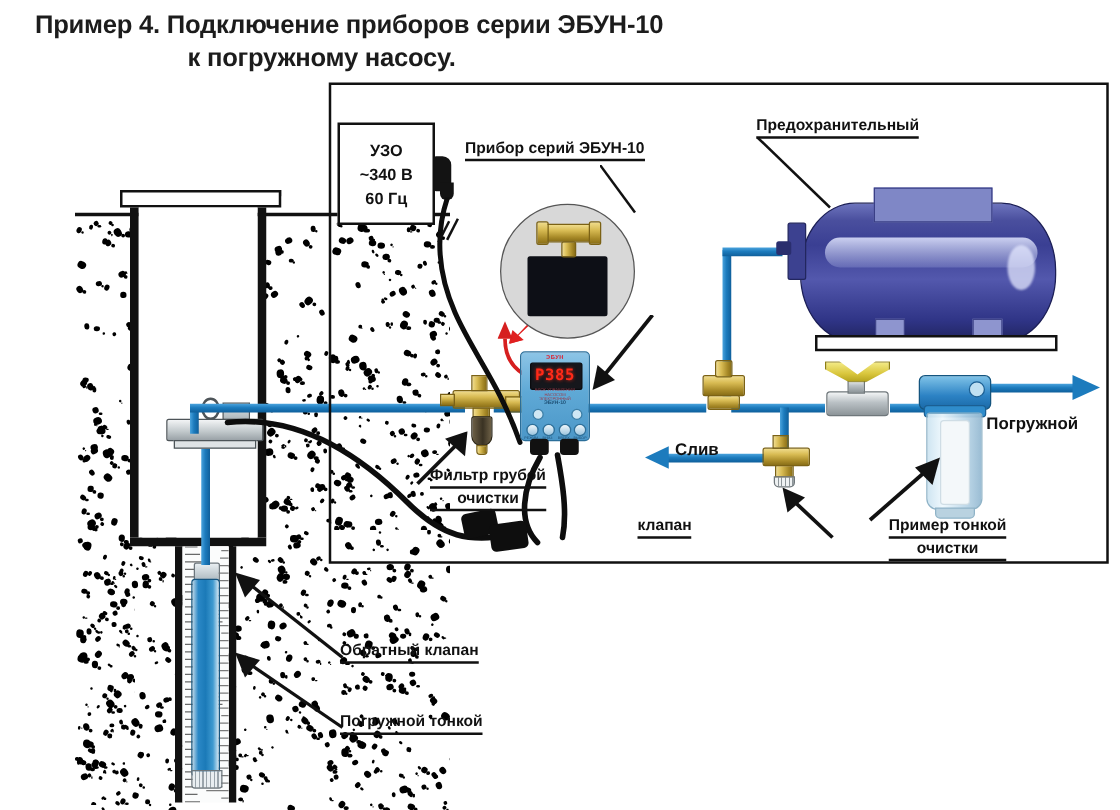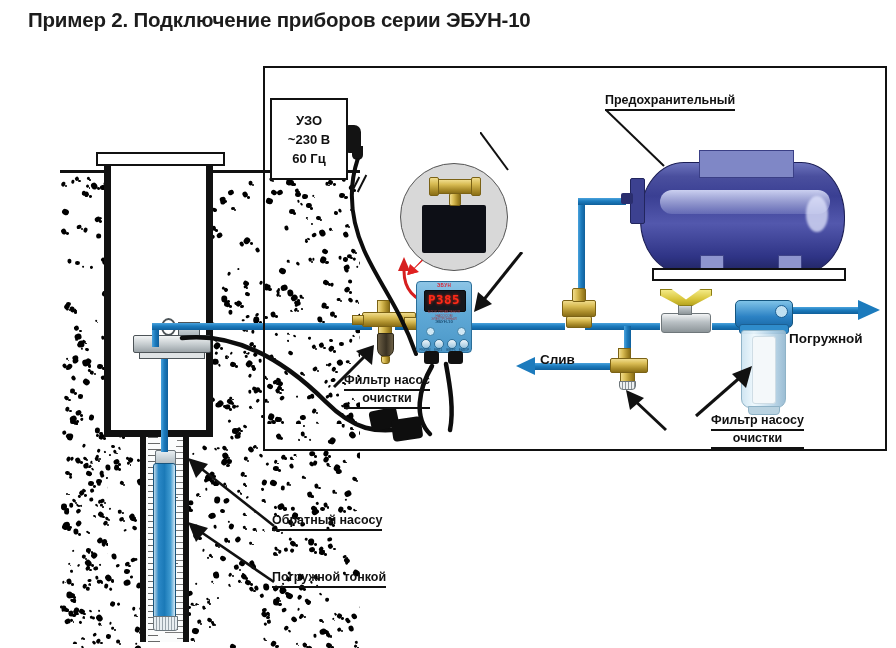--- a/index.html
+++ b/index.html
@@ -118,21 +118,22 @@
 
   
   .slash{position:absolute;background:#111;width:2.2px;height:19px;transform:rotate(27deg);}
 </style>
 </head>
 <body>
 
 <div class="stage">
 
   <div class="abs" id="title-block">
-    <div class="t-line" id="title-line-1">Пример 2. Подключение приборов серии ЭБУН-10</div>
+    <div class="t-line" id="title-line-1">Пример 4. Подключение приборов серии ЭБУН-10</div>
+    <div class="t-line" id="title-line-2">к погружному насосу.</div>
   </div>
 
   <div class="abs" style="left:60px;top:170px;width:300px;height:478px;overflow:hidden;">
 
     <div class="abs" style="left:0;top:0;width:300px;height:3px;background:#111;"></div>
   </div>
 
   <div class="abs" id="soil-left" style="left:60px;top:174px;width:48px;height:470px;overflow:hidden;">
       <span class="speck" style="left:1.0px;top:7.8px;width:4.7px;height:4.0px;transform:rotate(114deg);"></span>
       <span class="speck" style="left:4.8px;top:10.6px;width:2.6px;height:2.4px;"></span>
@@ -1418,21 +1419,21 @@
 
   <div class="abs" style="left:398px;top:255px;width:40px;height:52px;">
     <svg width="40" height="52" viewBox="0 0 40 52">
       <path d="M36,50 C18,46 6,36 6,16" stroke="#d61f1f" stroke-width="3" fill="none"></path>
       <path d="M6,2 L12,16 L0,16 Z" fill="#d61f1f"></path>
     </svg>
   </div>
 
   <div class="abs" id="uzo-box">
     <div class="uzo-t">УЗО</div>
-    <div class="uzo-t">~230 В</div>
+    <div class="uzo-t">~340 В</div>
     <div class="uzo-t">60 Гц</div>
   </div>
 
   <div class="abs" style="left:329px;top:135px;width:16px;height:3px;background:#111;"></div>
   <div class="abs" id="plug-pin"></div>
   <div class="abs" id="plug-body"></div>
   <div class="abs" id="plug-ext"></div>
 
   <div class="abs" style="left:330px;top:158px;width:110px;height:200px;">
     <svg width="110" height="200" viewBox="0 0 110 200">
@@ -1451,71 +1452,73 @@
   <div class="abs" style="left:400px;top:360px;width:70px;height:80px;">
     <svg width="70" height="80" viewBox="0 0 70 80">
       <path d="M30,74 C14,58 18,30 32,6" stroke="#0d0d0d" stroke-width="4.5" fill="none" stroke-linecap="round"></path>
       <path d="M50,70 C54,50 50,26 46,4" stroke="#0d0d0d" stroke-width="4.5" fill="none" stroke-linecap="round"></path>
     </svg>
   </div>
 
   <div class="conn" style="left:370px;top:409px;width:28px;height:20px;transform:rotate(-12deg);"></div>
   <div class="conn" style="left:392px;top:418px;width:30px;height:22px;transform:rotate(-8deg);"></div>
 
+  <div class="abs callout ul" style="left:372px;top:111px;">Прибор серий ЭБУН-10</div>
   <div class="abs" style="left:480px;top:132px;width:60px;height:40px;">
     <svg width="60" height="40" viewBox="0 0 60 40">
         <path d="M0,0 L28,38" stroke="#111" stroke-width="2" fill="none"></path>
       </svg>
   </div>
   <div class="abs" style="left:466px;top:252px;width:60px;height:62px;">
     <svg width="60" height="62" viewBox="0 0 60 62">
       <path d="M56,0 L16,50" stroke="#111" stroke-width="3" fill="none"></path>
       <path d="M8,60 L12,40 L26,52 Z" fill="#111"></path>
     </svg>
   </div>
 
   <div class="abs callout ul" style="left:605px;top:93px;">Предохранительный</div>
   <div class="abs" style="left:600px;top:110px;width:90px;height:60px;">
     <svg width="90" height="60" viewBox="0 0 90 60">
         <path d="M6,0 L64,56" stroke="#111" stroke-width="2" fill="none"></path>
       </svg>
   </div>
 
   <div class="abs" style="left:344px;top:373px;">
-    <div class="callout ul">Фильтр насос</div>
+    <div class="callout ul">Фильтр грубой</div>
     <div class="callout ul" style="text-align:center;">очистки</div>
   </div>
   <div class="abs" style="left:330px;top:345px;width:46px;height:44px;">
     <svg width="46" height="44" viewBox="0 0 46 44">
       <path d="M4,42 L40,6" stroke="#111" stroke-width="3" fill="none"></path>
       <path d="M44,0 L42,20 L26,6 Z" fill="#111"></path>
     </svg>
   </div>
 
   <div class="abs" style="left:510px;top:413px;">
+    <div class="callout ul">клапан</div>
   </div>
   <div class="abs" style="left:622px;top:390px;width:48px;height:42px;">
     <svg width="48" height="42" viewBox="0 0 48 42">
       <path d="M44,40 L10,8" stroke="#111" stroke-width="3" fill="none"></path>
       <path d="M4,0 L22,8 L8,20 Z" fill="#111"></path>
     </svg>
   </div>
 
   <div class="abs" style="left:711px;top:413px;">
-    <div class="callout ul">Фильтр насосу</div>
+    <div class="callout ul">Пример тонкой</div>
     <div class="callout ul" style="text-align:center;">очистки</div>
   </div>
   <div class="abs" style="left:694px;top:364px;width:62px;height:54px;">
     <svg width="62" height="54" viewBox="0 0 62 54">
       <path d="M2,52 L50,10" stroke="#111" stroke-width="3" fill="none"></path>
       <path d="M58,2 L52,24 L38,10 Z" fill="#111"></path>
     </svg>
   </div>
 
-  <div class="abs callout ul" style="left:272px;top:513px;">Обратный насосу</div>
+  <div class="abs callout ul" style="left:272px;top:513px;">Обратный клапан</div>
   <div class="abs" style="left:178px;top:452px;width:100px;height:76px;">
     <svg width="100" height="76" viewBox="0 0 100 76">
       <path d="M96,74 L20,14" stroke="#111" stroke-width="2.6" fill="none"></path>
       <path d="M10,6 L30,12 L18,26 Z" fill="#111"></path>
     </svg>
   </div>
 
   <div class="abs callout ul" style="left:272px;top:570px;">Погружной тонкой</div>
   <div class="abs" style="left:178px;top:516px;width:100px;height:68px;">
     <svg width="100" height="68" viewBox="0 0 100 68">

